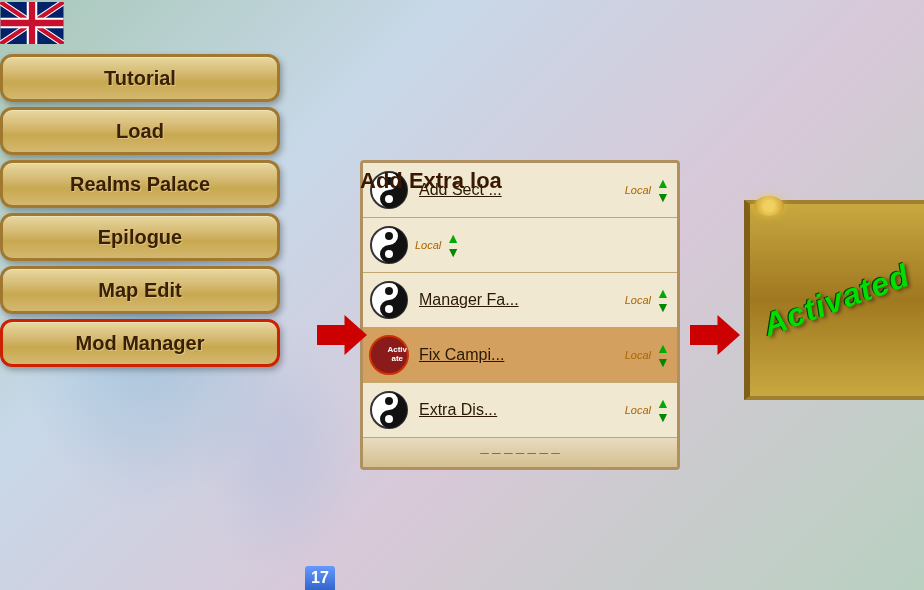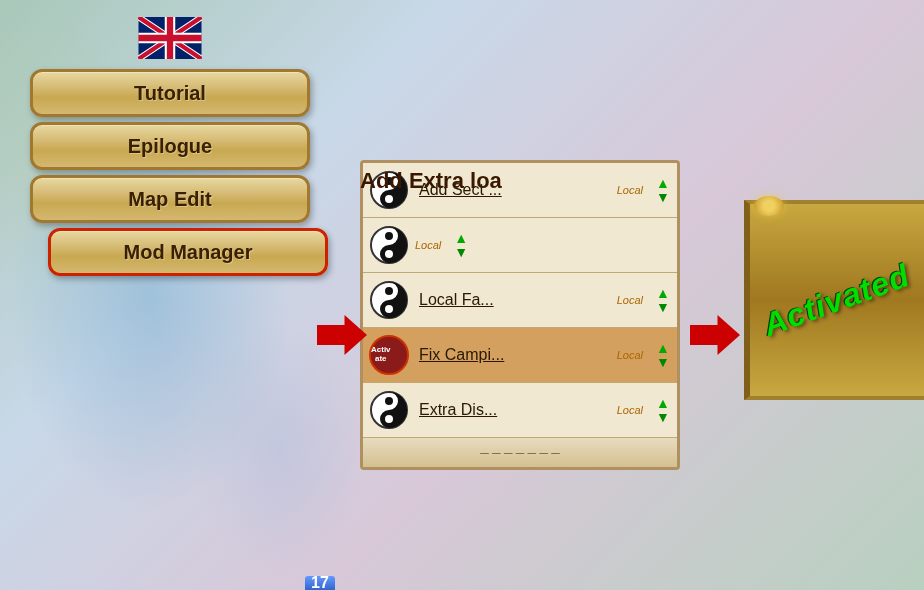--- a/index.html
+++ b/index.html
@@ -32,22 +32,21 @@
     
     .left-panel {
       position: absolute;
       left: 0;
       top: 0;
       width: 340px;
       height: 504px;
       z-index: 1;
       display: flex;
       flex-direction: column;
-      align-items: center;
-      padding-top: 17px;
+      padding-top: 2px;
     }
 
     
     .uk-flag {
       width: 64px;
       height: 42px;
       margin-bottom: 10px;
       position: relative;
     }
 
@@ -68,21 +67,20 @@
     }
     .menu-button span {
       font-size: 20px;
       font-weight: bold;
       color: #3a2000;
       text-shadow: 1px 1px 0 rgba(255,255,255,0.3);
     }
     .menu-button.active {
       border: 3px solid #cc2200;
       background: linear-gradient(180deg, #e8d8a0 0%, #d4b870 40%, #c8a850 60%, #d4b870 100%);
-      margin-left: 36px;
     }
 
     
     .arrow-red {
       position: absolute;
       z-index: 5;
       display: flex;
       align-items: center;
       justify-content: center;
     }
@@ -142,21 +140,21 @@
 
     
     .activate-icon {
       width: 40px;
       height: 40px;
       border-radius: 50%;
       background: #8B1A1A;
       border: 2px solid #cc3300;
       display: flex;
       align-items: center;
-      justify-content: flex-start;
+      justify-content: flex-end;
       flex-shrink: 0;
     }
     .activate-icon span {
       font-size: 8px;
       color: #fff;
       font-weight: bold;
       text-align: center;
       line-height: 1.1;
     }
 
@@ -165,21 +163,21 @@
       font-size: 16px;
       color: #2a1800;
       padding-left: 4px;
       font-weight: normal;
       text-decoration: underline;
     }
 
     .mod-tag {
       font-size: 11px;
       color: #aa6600;
-      margin-right: 10px;
+      margin-right: 2px;
       font-style: italic;
     }
 
     .sort-arrows {
       display: flex;
       flex-direction: column;
       align-items: center;
       width: 20px;
       flex-shrink: 0;
     }
@@ -241,21 +239,21 @@
     
     .bottom-badge {
       position: absolute;
       bottom: 0;
       left: 305px;
       background: linear-gradient(180deg, #6699ff 0%, #3366cc 100%);
       color: white;
       font-weight: bold;
       font-size: 16px;
       width: 30px;
-      height: 14px;
+      height: 24px;
       display: flex;
       align-items: center;
       justify-content: center;
       z-index: 3;
       border-top-left-radius: 3px;
       border-top-right-radius: 3px;
     }
 
     
     .lamp {
@@ -295,20 +293,26 @@
       <path d="M0,0 L60,40 M60,0 L0,40" stroke="#C8102E" stroke-width="4"></path>
       <path d="M30,0 V40 M0,20 H60" stroke="white" stroke-width="10"></path>
       <path d="M30,0 V40 M0,20 H60" stroke="#C8102E" stroke-width="6"></path>
     </svg>
   </div>
 
   <div class="menu-button">
     <span>Tutorial</span>
   </div>
   <div class="menu-button">
+    <span>Load</span>
+  </div>
+  <div class="menu-button">
+    <span>Realms Palace</span>
+  </div>
+  <div class="menu-button">
     <span>Epilogue</span>
   </div>
   <div class="menu-button">
     <span>Map Edit</span>
   </div>
   <div class="menu-button active">
     <span>Mod Manager</span>
   </div>
 </div>
 
@@ -353,21 +357,21 @@
 
   <div class="mod-row">
     <div class="mod-icon">
       <svg width="40" height="40" viewBox="0 0 40 40">
         <circle cx="20" cy="20" r="18" fill="white" stroke="#333" stroke-width="2"></circle>
         <path d="M20,2 A18,18 0 0,1 20,38 A9,9 0 0,1 20,20 A9,9 0 0,0 20,2 Z" fill="#111"></path>
         <circle cx="20" cy="11" r="4" fill="#111"></circle>
         <circle cx="20" cy="29" r="4" fill="white"></circle>
       </svg>
     </div>
-    <span class="mod-name">Local Fa...</span>
+    <span class="mod-name">Manager Fa...</span>
     <span class="mod-tag">Local</span>
     <div class="sort-arrows">
       <span class="sort-up">▲</span>
       <span class="sort-down">▼</span>
     </div>
   </div>
 
   <div class="mod-row highlighted">
     <div class="mod-icon">
       <div class="activate-icon">

